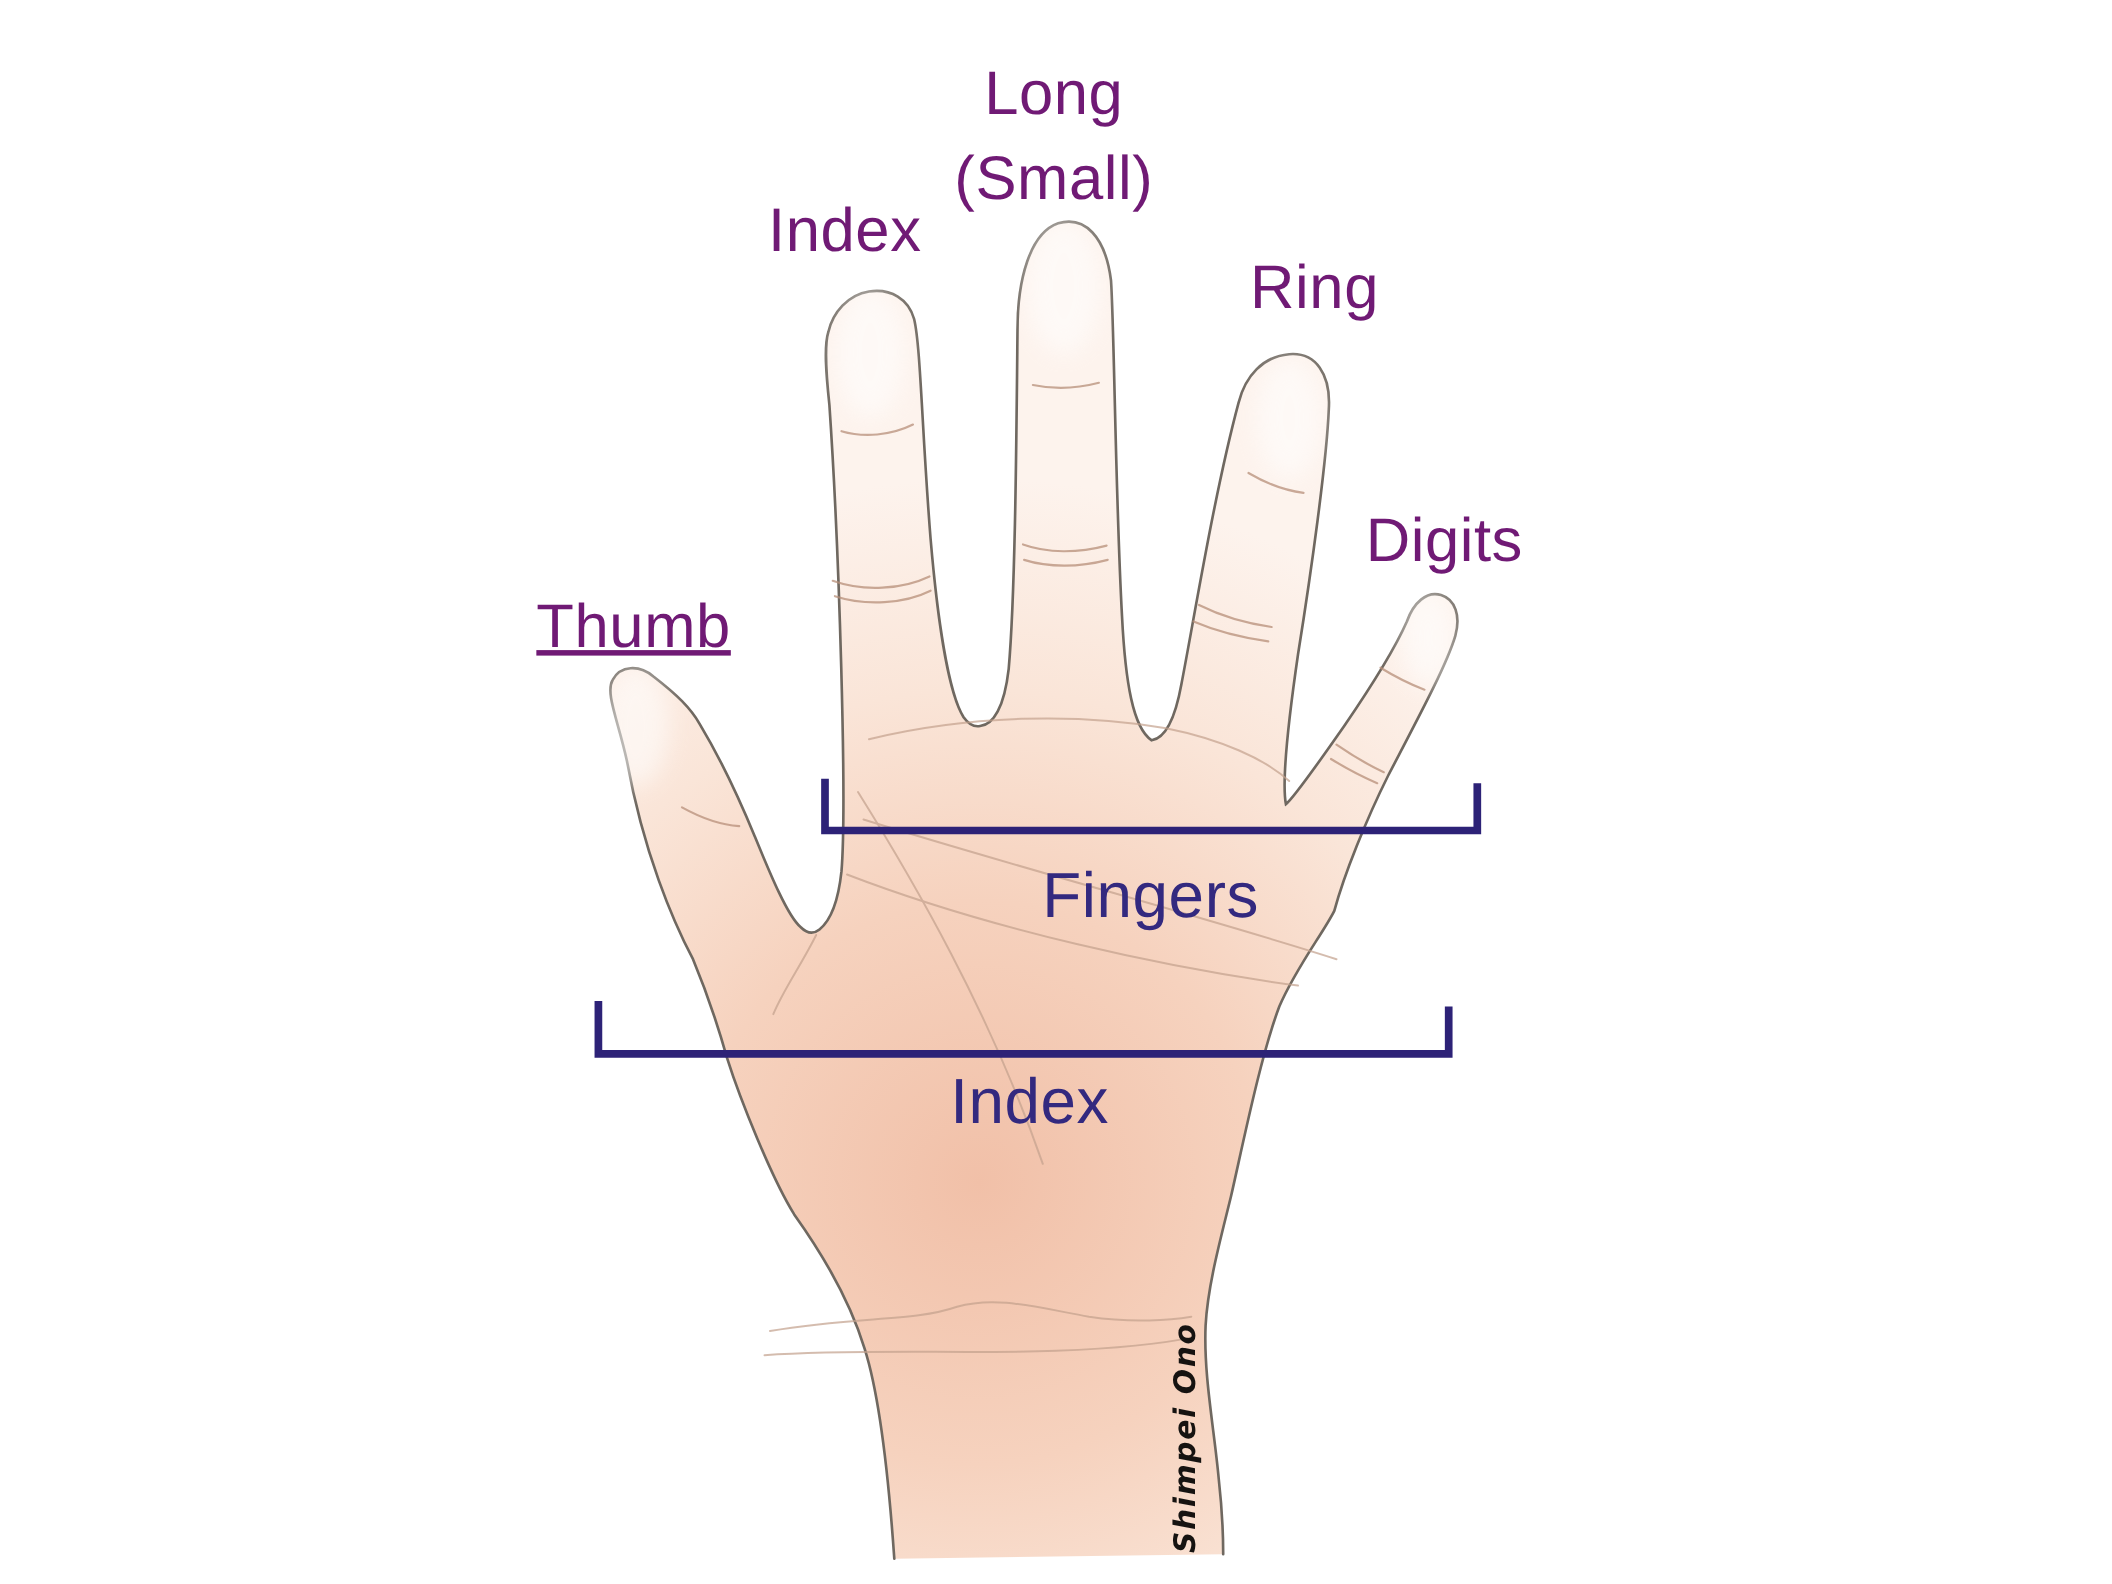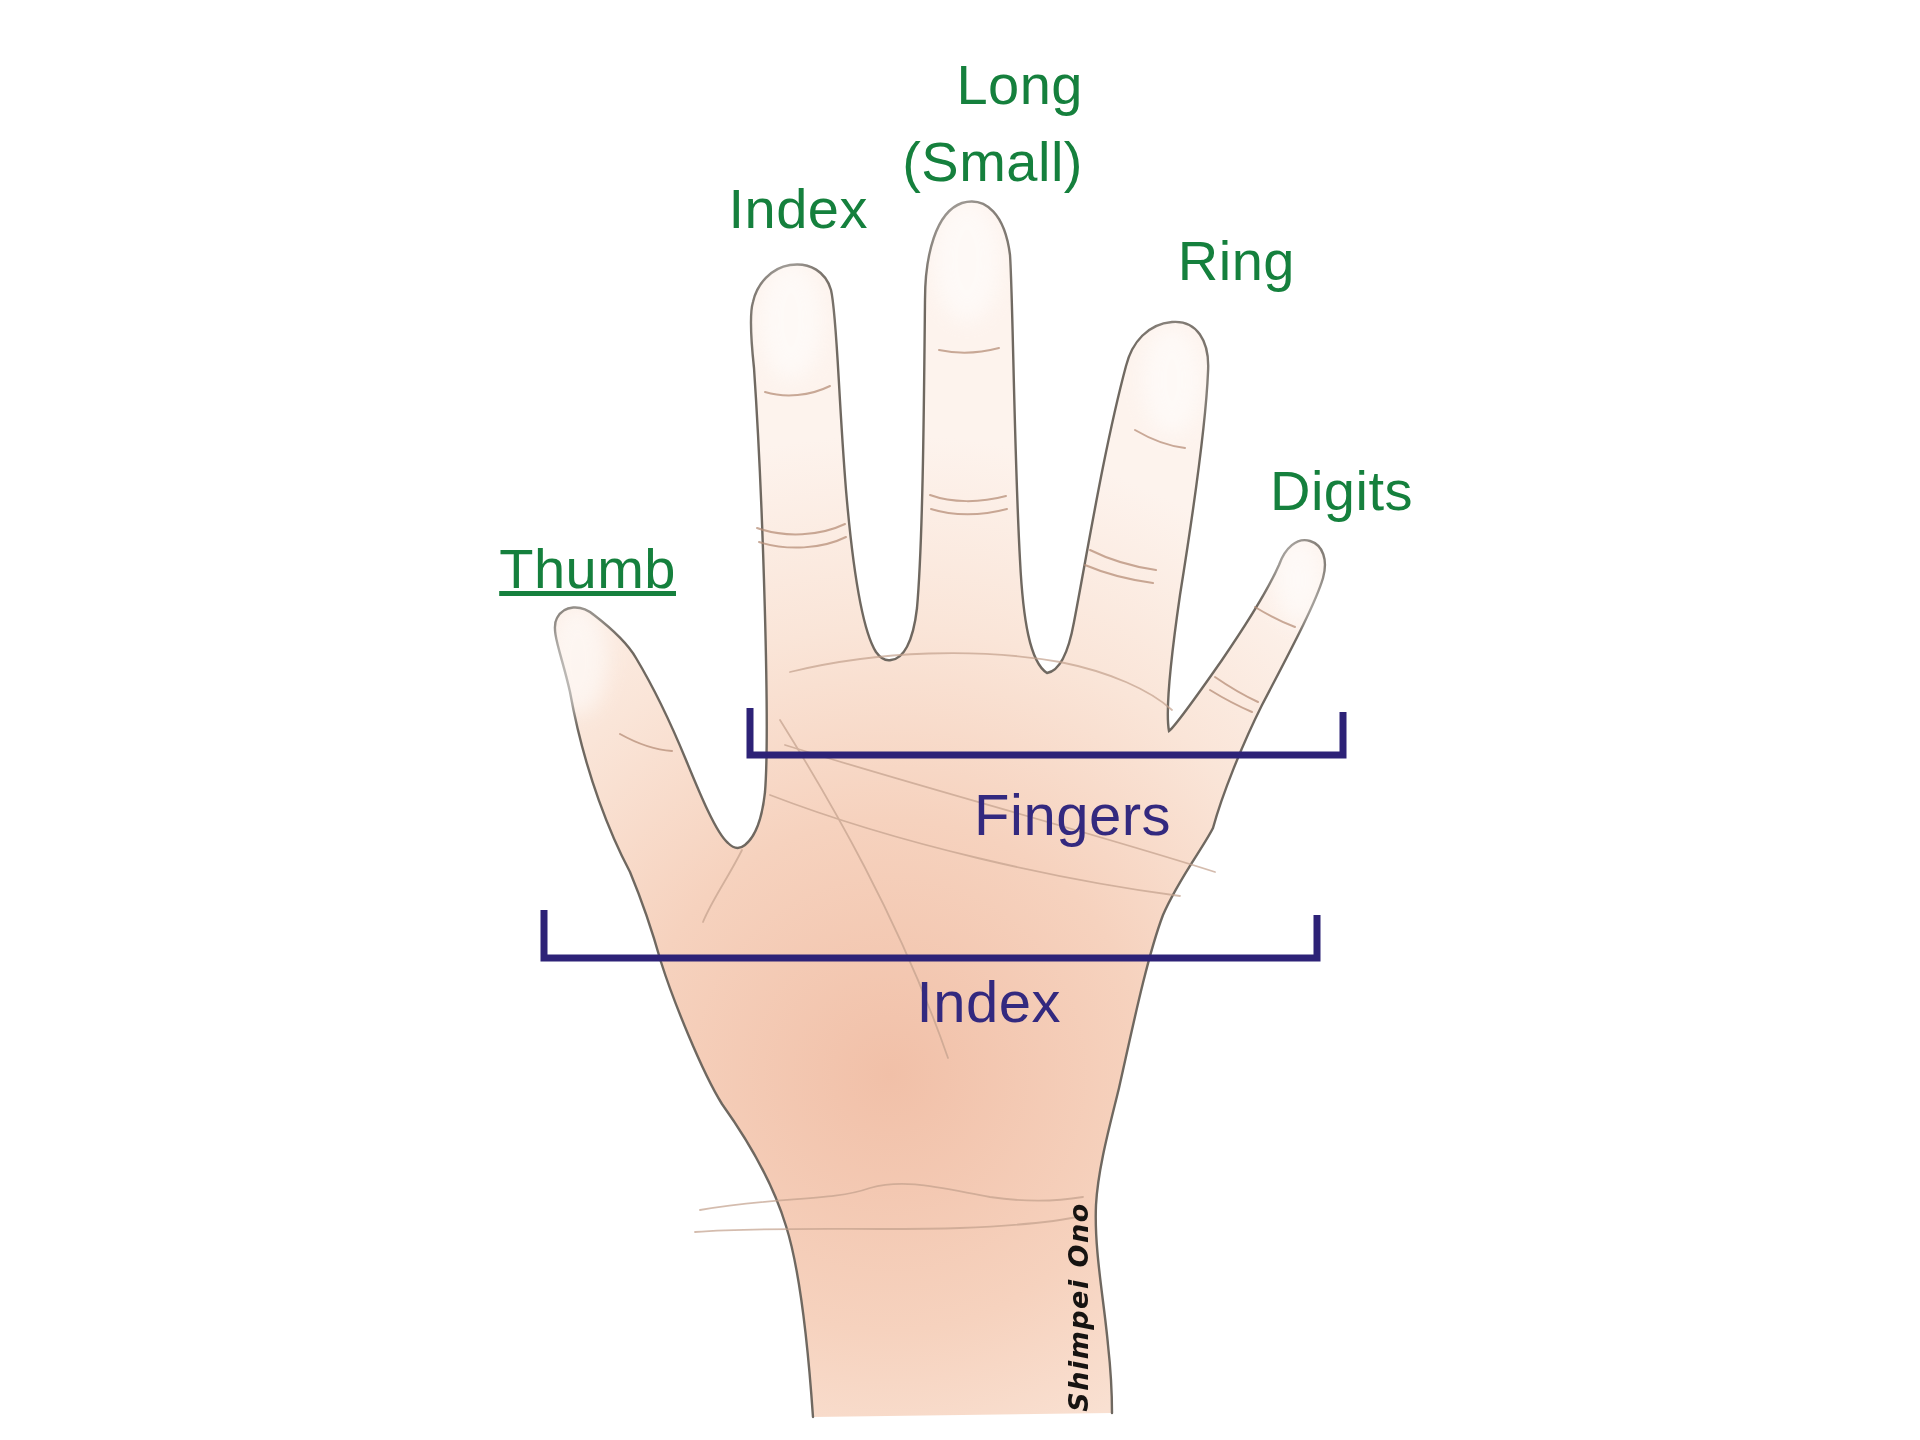--- a/index.html
+++ b/index.html
@@ -7,32 +7,32 @@
     position:relative;
     width:1920px;height:1440px;
     background:#ffffff;
     overflow:hidden;
     font-family:"Liberation Sans", sans-serif;
   }
   #hand-svg{position:absolute;left:0;top:0;}
   .finger-label{
     position:absolute;
     width:200px;
-    text-align:right;
-    color:#15803d;
+    text-align:center;
+    color:#701a75;
     font-size:56px;
     line-height:77px;
     letter-spacing:0.5px;
     white-space:nowrap;
   }
   .finger-label.two-line{width:250px;}
   .group-label{
     position:absolute;
     width:250px;
-    text-align:right;
+    text-align:center;
     color:#33297f;
     font-size:58px;
     line-height:77px;
     letter-spacing:0.5px;
     white-space:nowrap;
   }
   #label-long{left:833px;top:46px;}
   #label-index{left:668px;top:170px;}
   #label-ring{left:1095px;top:222px;}
   #label-small{left:1213px;top:452px;}

